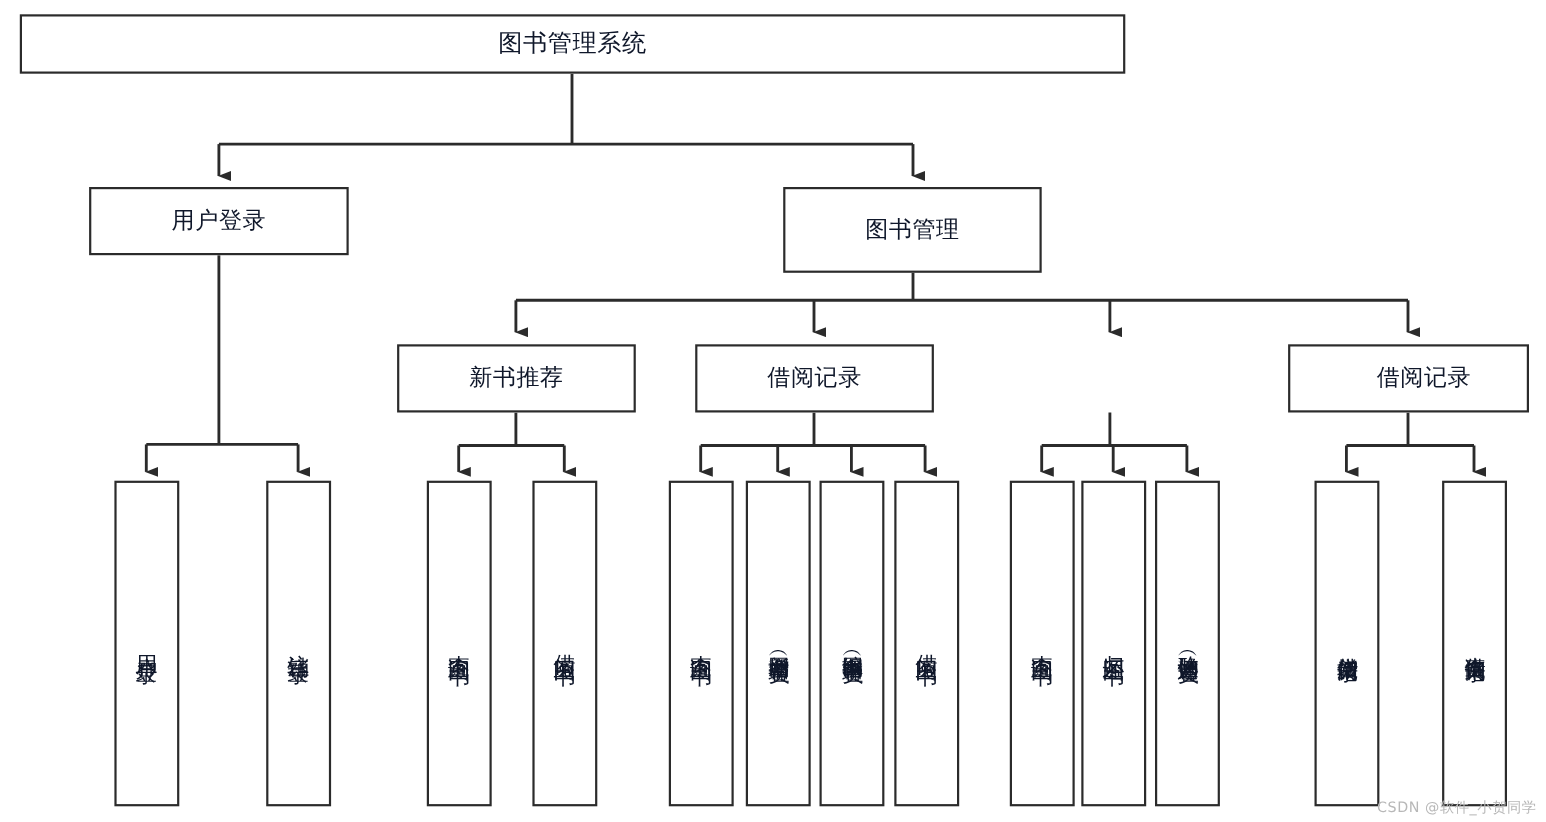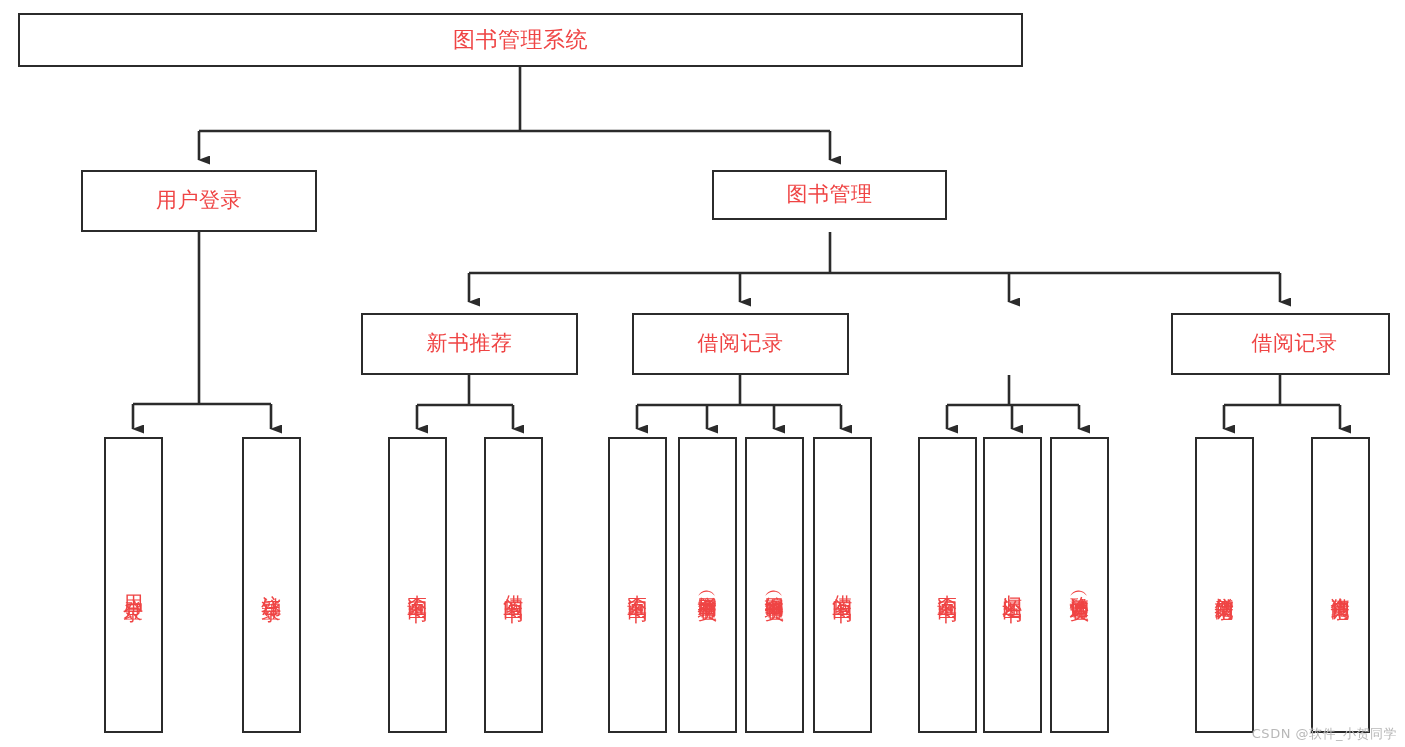--- a/index.html
+++ b/index.html
@@ -30,21 +30,21 @@
     position: absolute;
     box-sizing: border-box;
     background: #ffffff;
     border: 2.5px solid #2b2b2b;
     display: flex;
     align-items: center;
     justify-content: center;
     z-index: 2;
   }
   .node-label {
-    color: #ef4444;
+    color: #0f172a;
     letter-spacing: 0.5px;
     white-space: nowrap;
     line-height: 1.12;
   }
   
   .node.horiz .node-label {
     font-size: 21px;
   }
   #node-root .node-label {
     font-size: 22px;
@@ -133,21 +133,21 @@
     </g>
   </svg>
 
   <div class="node horiz" id="node-root" style="left:18px; top:13px; width:1005px; height:54px;">
     <span class="node-label">图书管理系统</span>
   </div>
 
   <div class="node horiz" style="left:81px; top:170px; width:236px; height:62px;">
     <span class="node-label">用户登录</span>
   </div>
-  <div class="node horiz" style="left:712px; top:170px; width:235px; height:50px;">
+  <div class="node horiz" style="left:712px; top:170px; width:235px; height:78px;">
     <span class="node-label">图书管理</span>
   </div>
 
   <div class="node horiz" style="left:361px; top:313px; width:217px; height:62px;">
     <span class="node-label">新书推荐</span>
   </div>
   <div class="node horiz" style="left:632px; top:313px; width:217px; height:62px;">
     <span class="node-label">借阅记录</span>
   </div>
   <div class="node horiz" style="left:1171px; top:313px; width:219px; height:62px;padding-left:28px;">

